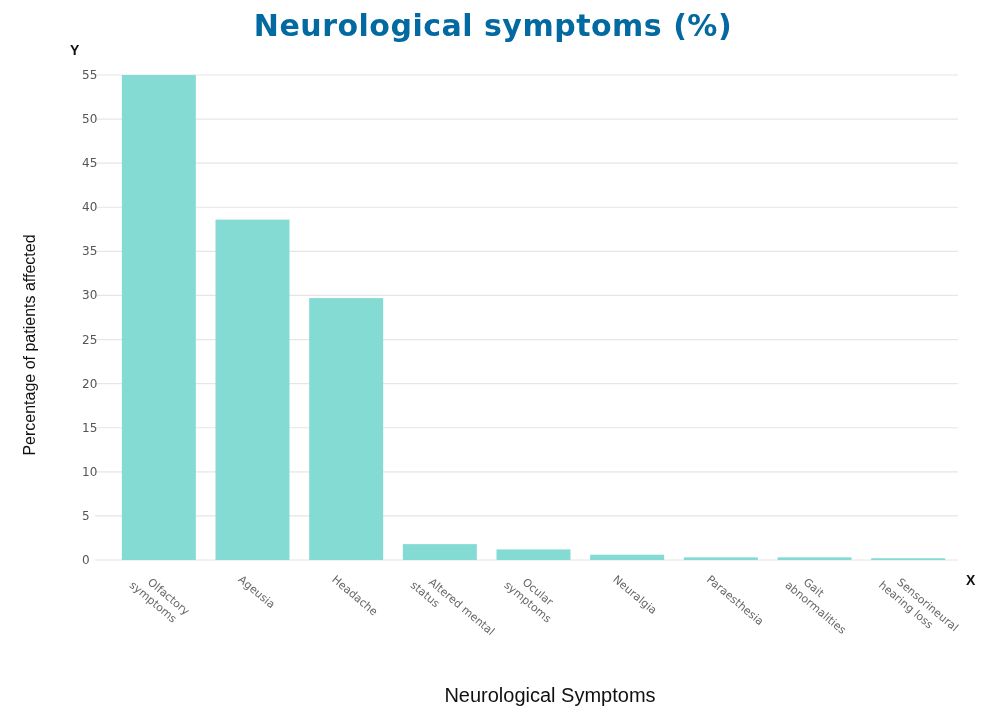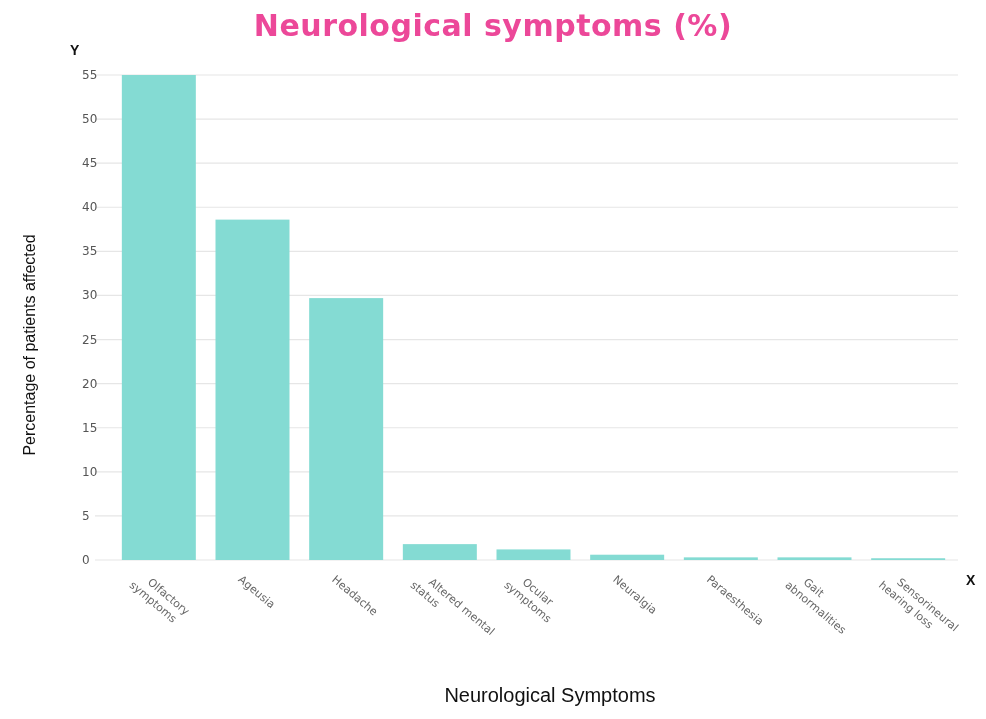--- a/index.html
+++ b/index.html
@@ -1,17 +1,17 @@
 <!DOCTYPE html>
 <html><head>
   <meta charset="utf-8">
   <style>
     html, body { margin: 0; padding: 0; background: #ffffff; }
     body { width: 986px; height: 719px; position: relative; overflow: hidden; font-family: "DejaVu Sans", sans-serif; }
-    .title { position: absolute; left: 0; width: 986px; top: 8px; text-align: center; font-family: "DejaVu Sans", sans-serif; font-weight: bold; font-size: 30px; color: #ec4899; letter-spacing: 0.5px; }
+    .title { position: absolute; left: 0; width: 986px; top: 8px; text-align: center; font-family: "DejaVu Sans", sans-serif; font-weight: bold; font-size: 30px; color: #0369a1; letter-spacing: 0.5px; }
     .axis-letter { position: absolute; font-family: "Liberation Sans", sans-serif; font-weight: bold; font-size: 14px; color: #111; }
     .ylabel { position: absolute; left: 30px; top: 345px; transform: translate(-50%, -50%) rotate(-90deg); white-space: nowrap; font-family: "Liberation Sans", sans-serif; font-size: 16px; color: #111; }
     .xlabel { position: absolute; left: 0; width: 1100px; top: 684px; text-align: center; font-family: "Liberation Sans", sans-serif; font-size: 20px; color: #111; }
     #plot { position: absolute; left: 0; top: 0; width: 986px; height: 719px; }
     .tick { font-family: "DejaVu Sans", sans-serif; font-size: 12px; fill: #555; }
     .cat { font-family: "DejaVu Sans", sans-serif; font-size: 11px; fill: #666; }
   </style>
 </head>
 <body>
 

